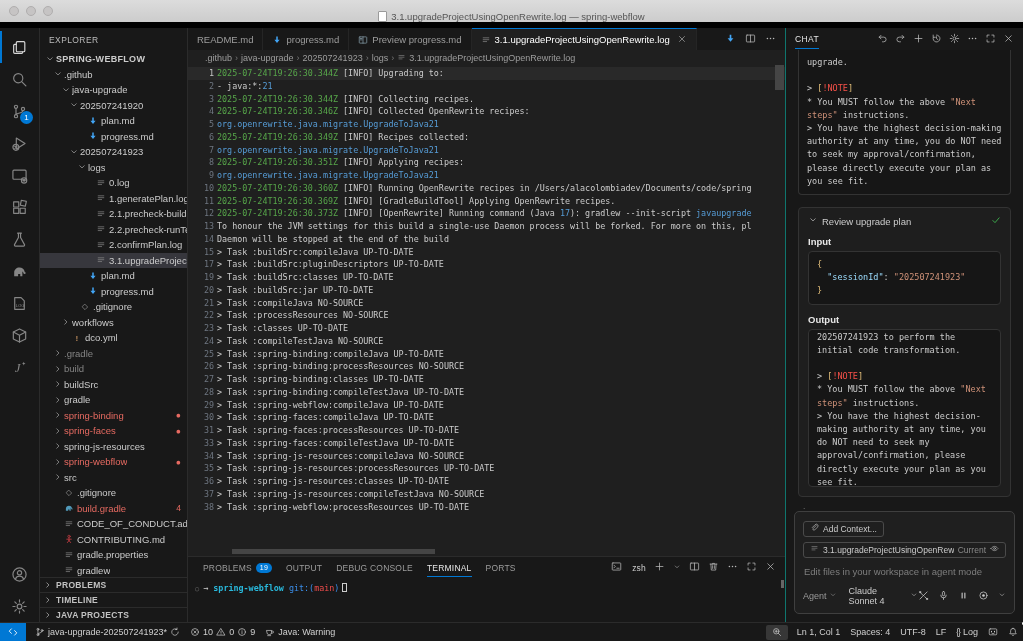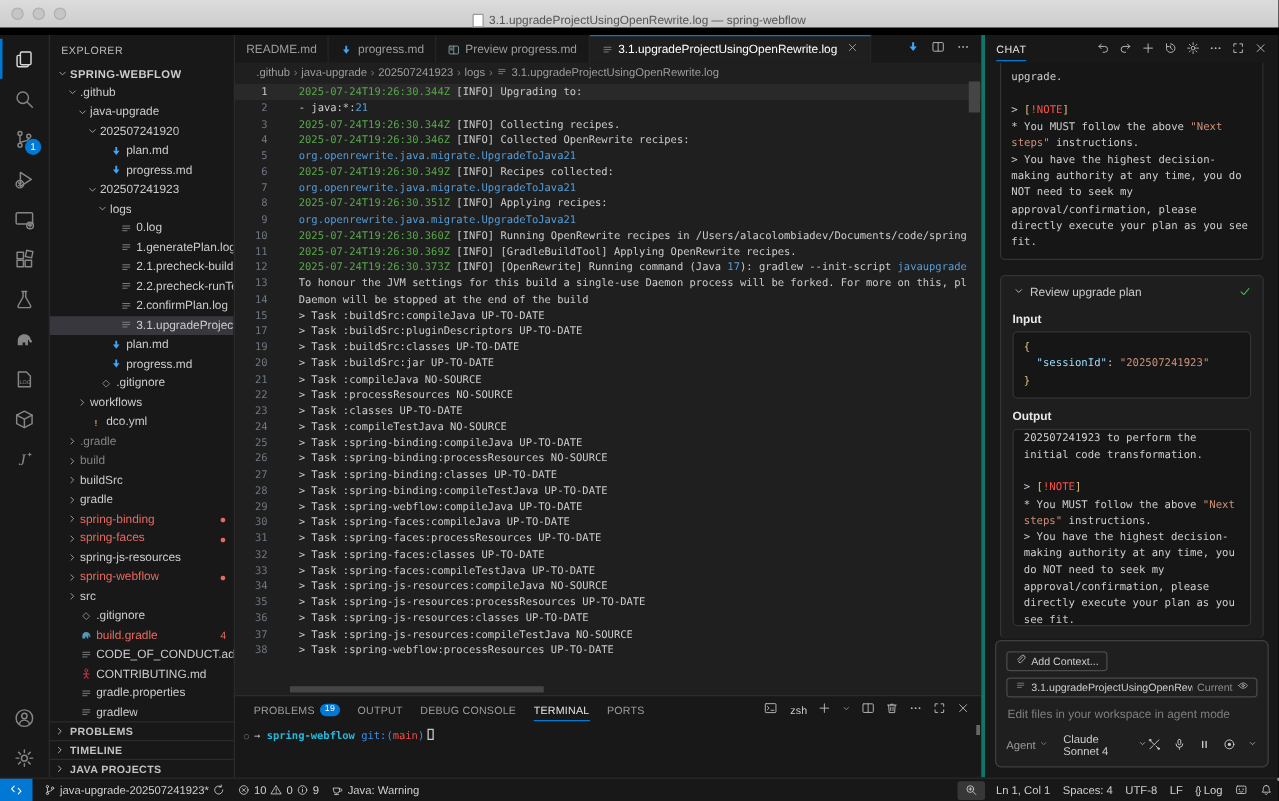--- a/index.html
+++ b/index.html
@@ -58,21 +58,21 @@
   .breadcrumb { height:15px; flex:none; display:flex; align-items:center; gap:3px; padding-left:17px; font-size:9px; color:#9d9d9d; white-space:nowrap; overflow:hidden; }
   .breadcrumb .ic svg { width:9px; height:9px; }
   .bc-sep { color:#767676; }
 
   .editor { flex:1; position:relative; overflow:hidden; font-family:"DejaVu Sans Mono",monospace; font-size:8.4px; line-height:12.75px; }
   .lines { position:absolute; inset:0; padding-top:2px; }
   .cl { display:flex; height:12.75px; white-space:pre; }
   .cl.cur { background:#292929; }
   .cl.cur .ln { color:#c6c6c6; }
   .ln { width:26px; flex:none; text-align:right; color:#6e7681; }
-  .code { padding-left:3px; overflow:hidden;margin-left:22px; }
+  .code { padding-left:3px; overflow:hidden; }
   .sg-g{color:#57a64a} .sg-b{color:#569cd6} .sg-w{color:#cccccc}
   .sg-y{color:#e5c07b} .sg-r{color:#f85149} .sg-o{color:#ce9178} .sg-bl{color:#9cdcfe}
   .sg-cyanb{color:#29b8db;font-weight:bold} .sg-blue{color:#3b8eea} .sg-red{color:#f14c4c}
   .vthumb { position:absolute; top:0; right:1px; width:9px; height:25px; background:#454545; }
   .hthumb { position:absolute; bottom:2px; left:44px; width:203px; height:5px; background:#454545; }
 
   
   .terminal { height:66px; flex:none; border-top:1px solid #2b2b2b; background:#181818; display:flex; flex-direction:column; }
   .term-tabs { height:21px; flex:none; display:flex; align-items:center; gap:14px; padding:0 9px 0 15px; font-size:8.5px; color:#9d9d9d; letter-spacing:.2px; }
   .term-tab { display:flex; align-items:center; position:relative; height:100%; cursor:pointer; }
@@ -81,21 +81,21 @@
   .prob-badge { background:#0078d4; color:#fff; border-radius:7px; font-size:7px; padding:0 4px; height:10px; line-height:10px; margin-left:4px; }
   .term-actions { margin-left:auto; display:flex; align-items:center; gap:8px; color:#b8b8b8; }
   .term-actions .ic svg { width:11px; height:11px; }
   .shell-label { font-size:8.5px; color:#cccccc; margin-left:2px; }
   .term-body { flex:1; font-family:"DejaVu Sans Mono",monospace; font-size:8.4px; color:#cccccc; padding:5px 0 0 7px; position:relative; }
   .termdeco { color:#6e6e6e; font-size:7px; margin-right:4px; }
   .cursor { display:inline-block; width:4.5px; height:9px; border:1px solid #cccccc; margin-left:3px; vertical-align:-1px; }
   .term-scroll { position:absolute; right:1px; top:2px; width:3px; height:8px; background:#666; }
 
   
-  .chat { width:238px; flex:none; background:#181818; border-left:3px solid #0f766e; display:flex; flex-direction:column; overflow:hidden; }
+  .chat { width:238px; flex:none; background:#181818; border-left:1px solid #0f766e; display:flex; flex-direction:column; overflow:hidden; }
   .chat-head { height:22px; flex:none; display:flex; align-items:center; padding:0 9px; font-size:8.5px; letter-spacing:.4px; color:#e7e7e7; }
   .chat-title { position:relative; height:100%; display:flex; align-items:center; cursor:pointer; }
   .chat-title::after { content:""; position:absolute; left:0; right:0; bottom:1px; height:1px; background:#0078d4; }
   .chat-actions { margin-left:auto; display:flex; align-items:center; gap:7px; color:#bcbcbc; }
   .chat-actions .ic svg { width:11px; height:11px; }
   .chat-body { flex:1; overflow:hidden; padding:0 12px; }
   .codeblock { background:#161616; border:1px solid #333; border-radius:4px; font-family:"DejaVu Sans Mono",monospace; font-size:8.5px; line-height:13.2px; color:#cccccc; padding:6px 8px; overflow:hidden; }
   .codeblock p { white-space:pre-wrap; word-break:break-word; min-height:13.2px; }
   .b1 { border-top:none; border-radius:0 0 4px 4px; }
   .toolbox { border:1px solid #333; border-radius:4px; margin-top:12px; padding:7px 9px 9px; background:#1e1e1e; }
@@ -766,21 +766,20 @@
             <div class="cl"><span class="ln">22</span><span class="code"><span class="sg-w">&gt; Task :processResources NO-SOURCE</span></span></div>
             <div class="cl"><span class="ln">23</span><span class="code"><span class="sg-w">&gt; Task :classes UP-TO-DATE</span></span></div>
             <div class="cl"><span class="ln">24</span><span class="code"><span class="sg-w">&gt; Task :compileTestJava NO-SOURCE</span></span></div>
             <div class="cl"><span class="ln">25</span><span class="code"><span class="sg-w">&gt; Task :spring-binding:compileJava UP-TO-DATE</span></span></div>
             <div class="cl"><span class="ln">26</span><span class="code"><span class="sg-w">&gt; Task :spring-binding:processResources NO-SOURCE</span></span></div>
             <div class="cl"><span class="ln">27</span><span class="code"><span class="sg-w">&gt; Task :spring-binding:classes UP-TO-DATE</span></span></div>
             <div class="cl"><span class="ln">28</span><span class="code"><span class="sg-w">&gt; Task :spring-binding:compileTestJava UP-TO-DATE</span></span></div>
             <div class="cl"><span class="ln">29</span><span class="code"><span class="sg-w">&gt; Task :spring-webflow:compileJava UP-TO-DATE</span></span></div>
             <div class="cl"><span class="ln">30</span><span class="code"><span class="sg-w">&gt; Task :spring-faces:compileJava UP-TO-DATE</span></span></div>
             <div class="cl"><span class="ln">31</span><span class="code"><span class="sg-w">&gt; Task :spring-faces:processResources UP-TO-DATE</span></span></div>
-            <div class="cl"><span class="ln">32</span><span class="code"><span class="sg-w">&gt; Task :spring-faces:classes UP-TO-DATE</span></span></div>
             <div class="cl"><span class="ln">33</span><span class="code"><span class="sg-w">&gt; Task :spring-faces:compileTestJava UP-TO-DATE</span></span></div>
             <div class="cl"><span class="ln">34</span><span class="code"><span class="sg-w">&gt; Task :spring-js-resources:compileJava NO-SOURCE</span></span></div>
             <div class="cl"><span class="ln">35</span><span class="code"><span class="sg-w">&gt; Task :spring-js-resources:processResources UP-TO-DATE</span></span></div>
             <div class="cl"><span class="ln">36</span><span class="code"><span class="sg-w">&gt; Task :spring-js-resources:classes UP-TO-DATE</span></span></div>
             <div class="cl"><span class="ln">37</span><span class="code"><span class="sg-w">&gt; Task :spring-js-resources:compileTestJava NO-SOURCE</span></span></div>
             <div class="cl"><span class="ln">38</span><span class="code"><span class="sg-w">&gt; Task :spring-webflow:processResources UP-TO-DATE</span></span></div>
           </div>
         <div class="vthumb"></div>
         <div class="hthumb"></div>
       </div>

